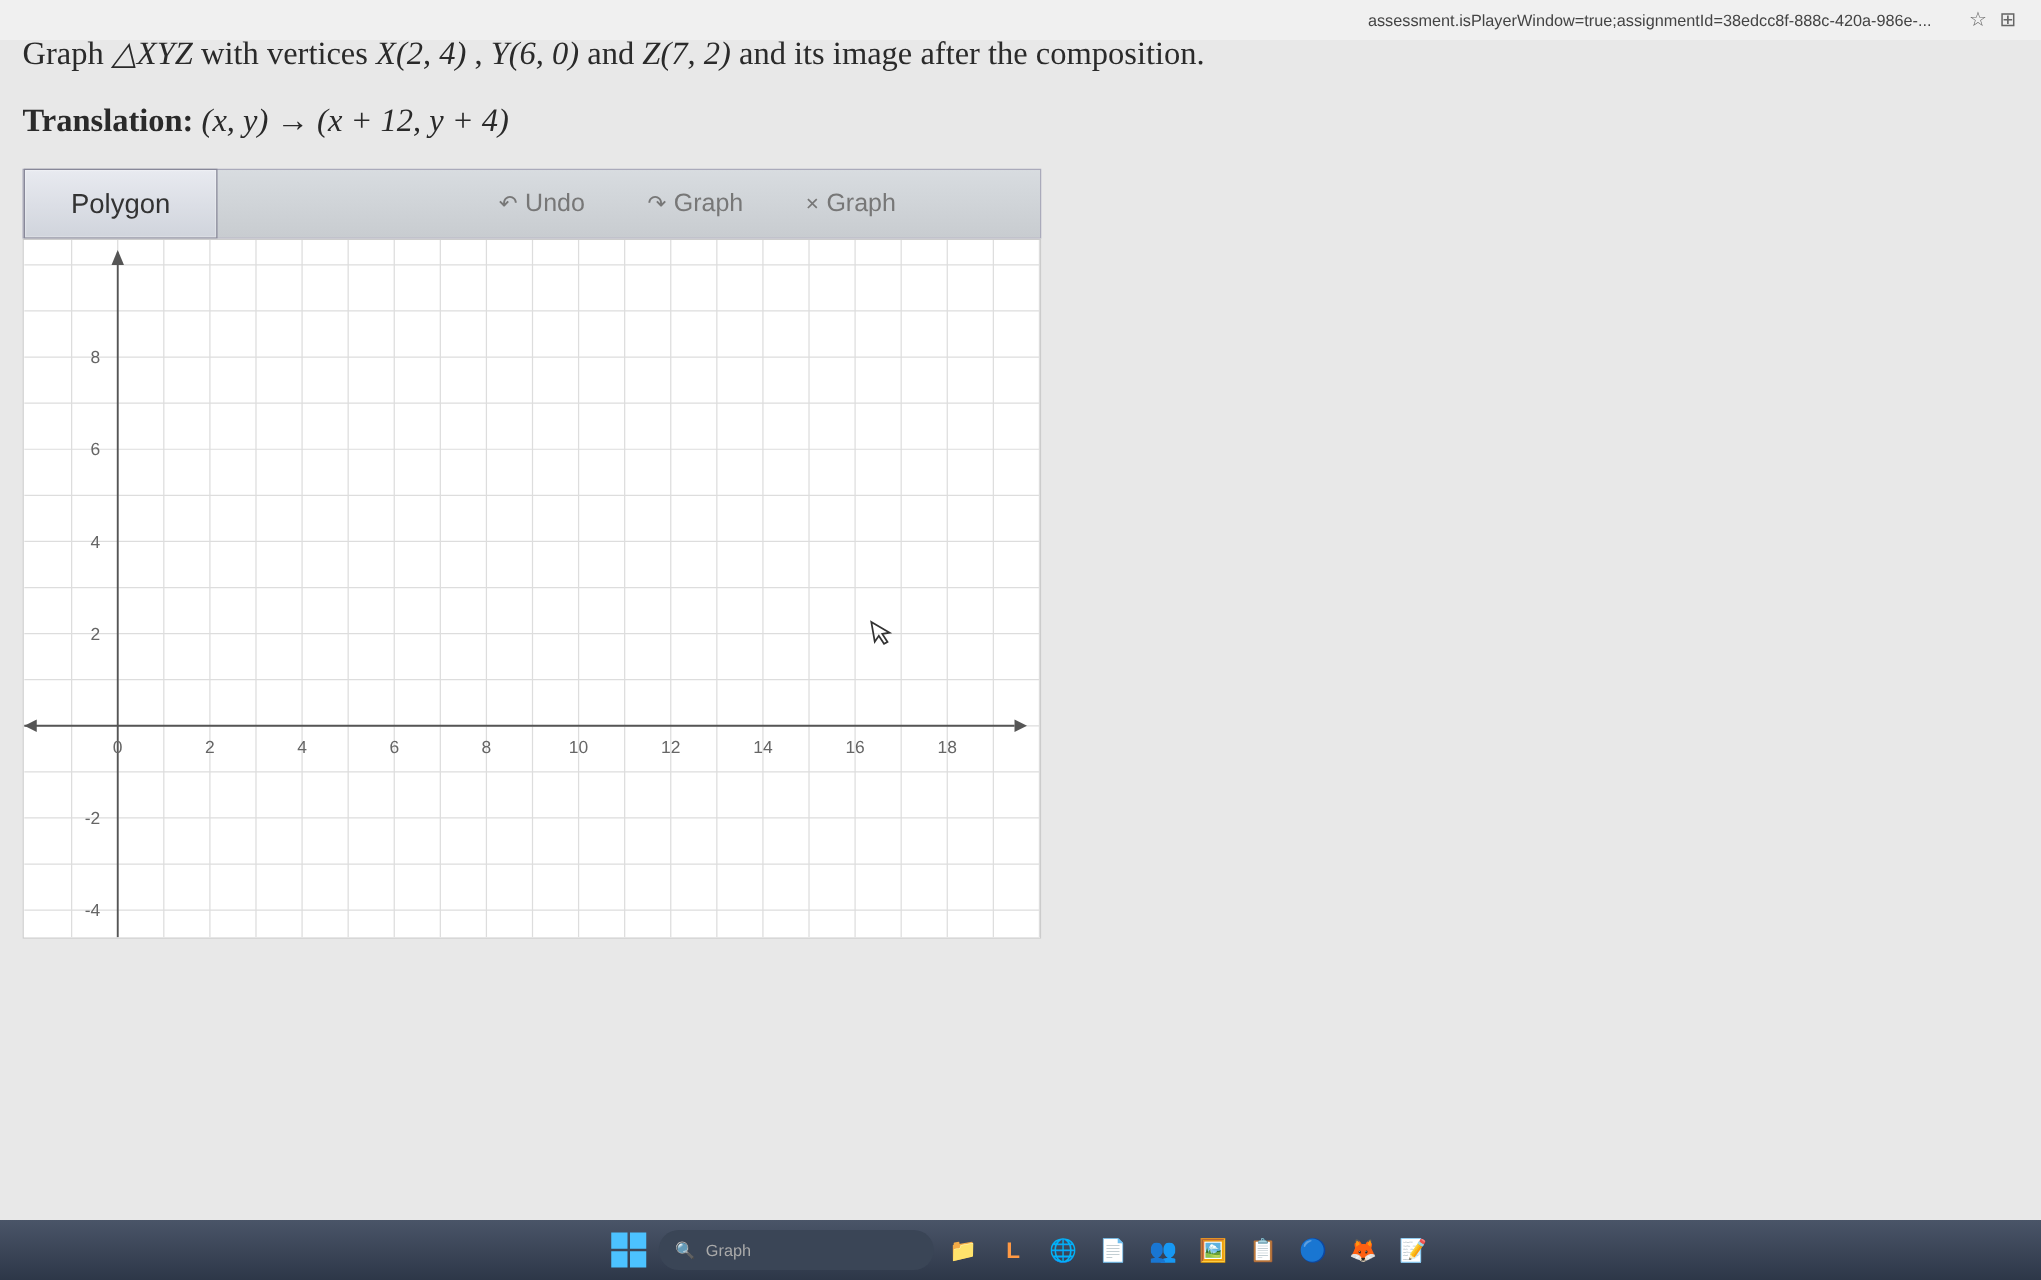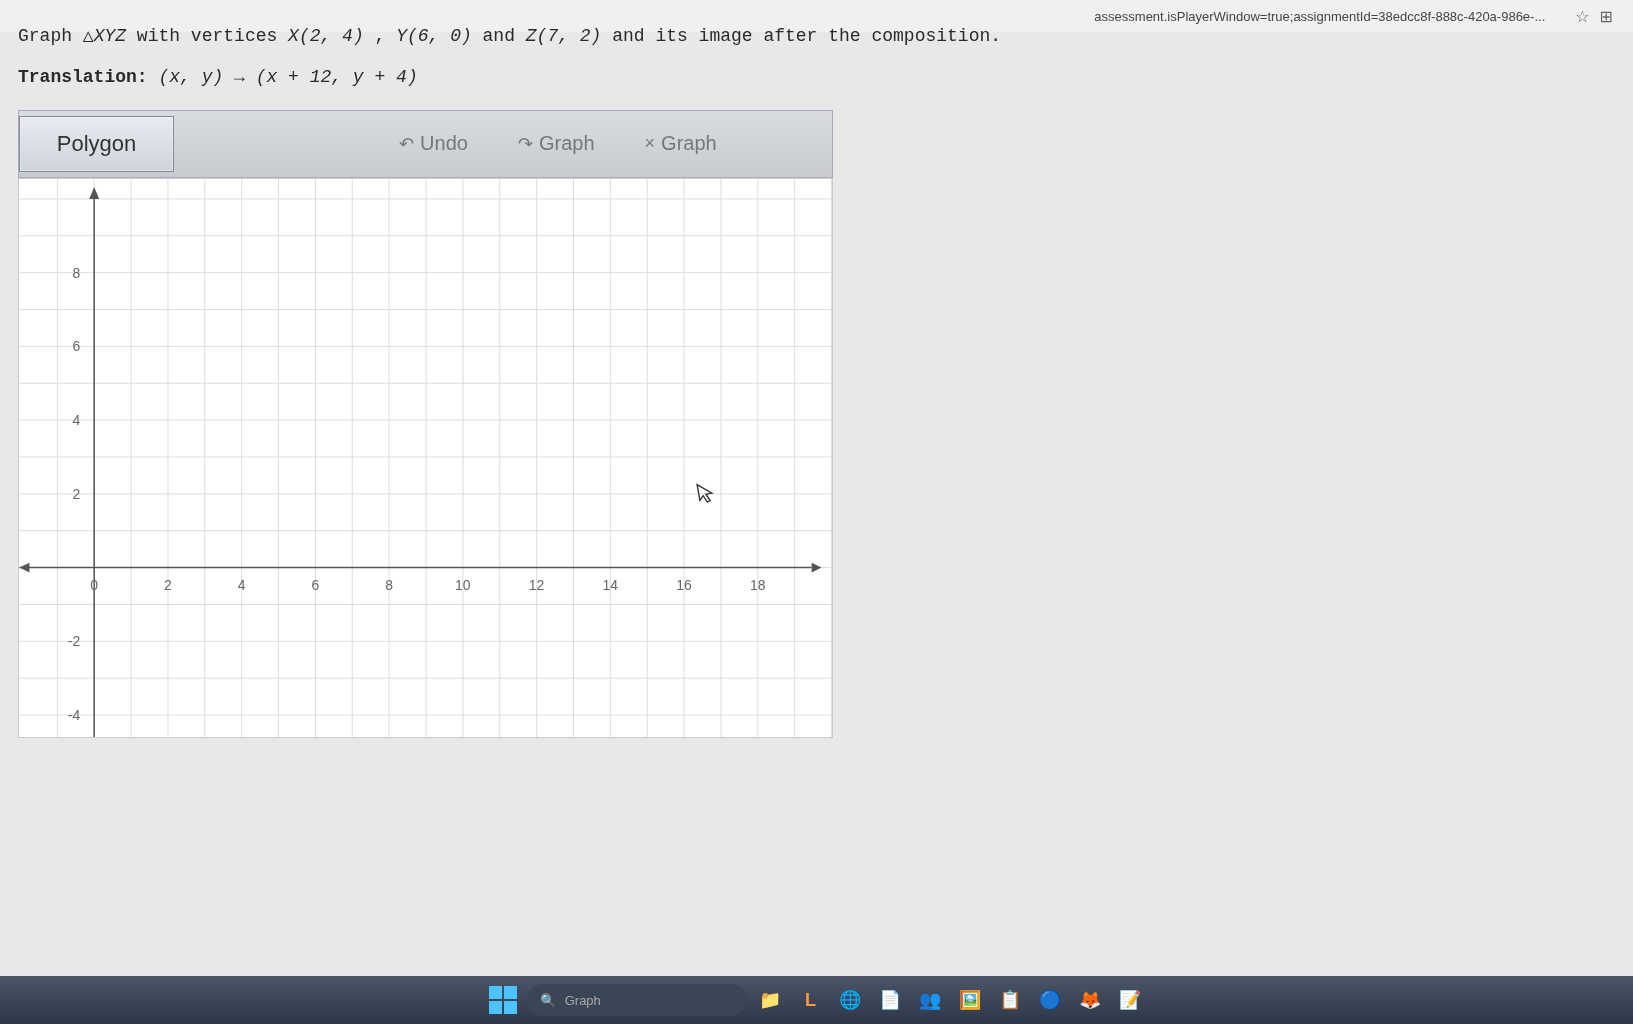--- a/index.html
+++ b/index.html
@@ -31,33 +31,33 @@
       font-size: 16px;
       color: #666;
     }
     .content {
       position: absolute;
       top: 22px;
       left: 18px;
       right: 18px;
     }
     .problem-text {
-      font-size: 18px;
+      font-size: 26px;
       color: #2a2a2a;
       line-height: 1.6;
-      font-family: Liberation Mono, monospace;
+      font-family: Liberation Serif, serif;
     }
     .problem-text .line1 { margin-bottom: 12px; }
     .problem-text .line2, .problem-text .line3 { margin-bottom: 10px; }
     .problem-text b { font-weight: bold; }
     .italic { font-style: italic; }
     .toolbar {
       margin-top: 18px;
       width: 815px;
-      height: 68px;
+      height: 56px;
       background: linear-gradient(#d8dce0, #c8ccd0);
       border: 1px solid #aab;
       display: flex;
       align-items: center;
       position: relative;
     }
     .polygon-btn {
       width: 155px;
       height: 56px;
       background: linear-gradient(#e8eaf0, #d0d4dc);

